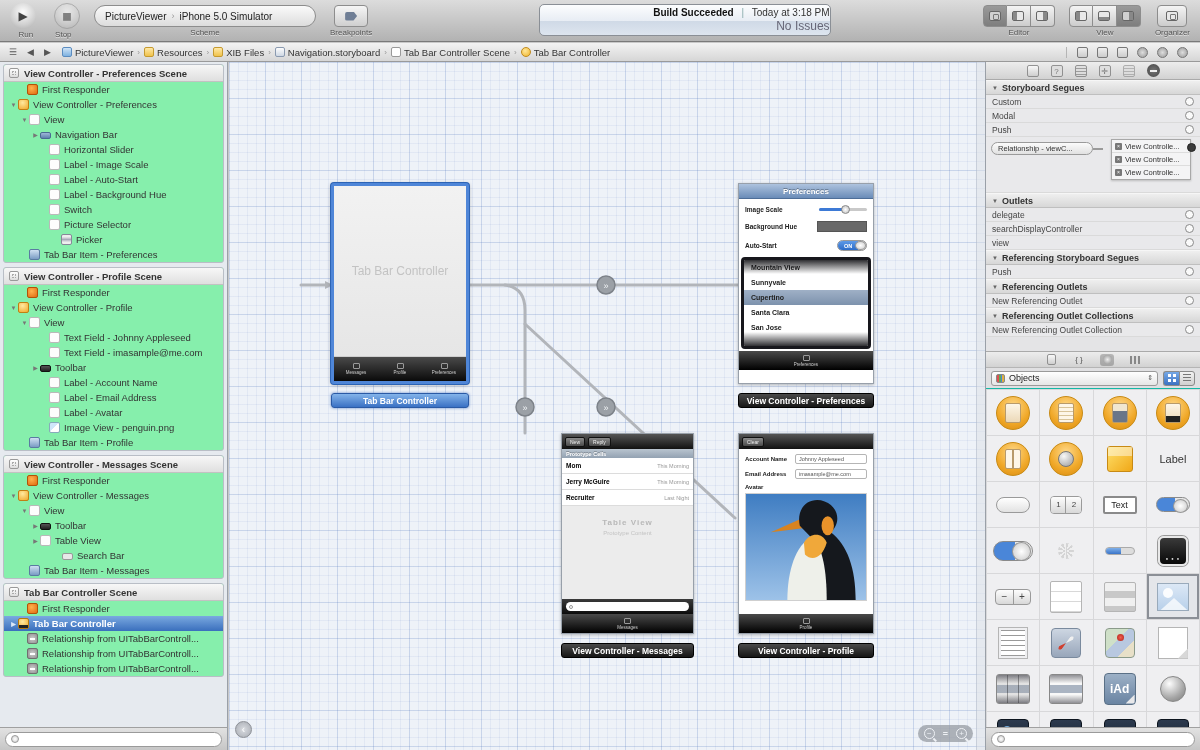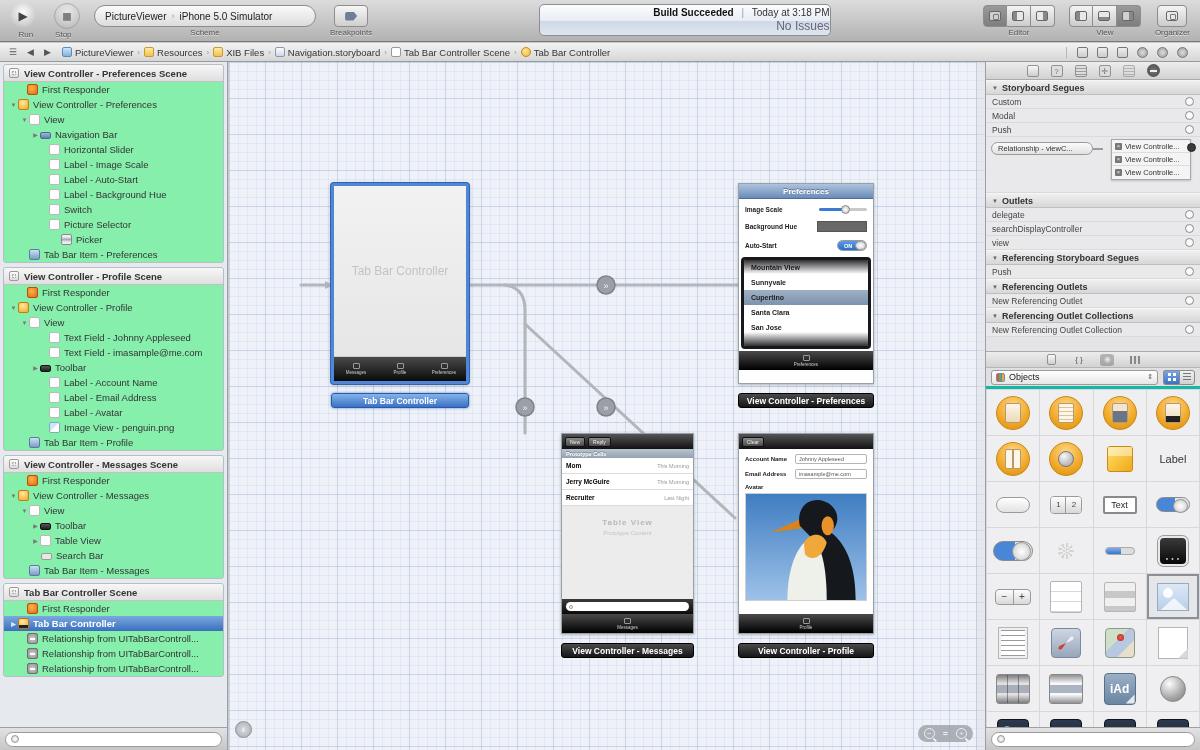--- a/index.html
+++ b/index.html
@@ -212,21 +212,21 @@
   .rel-box { position:absolute; left:125px; top:2px; width:80px; border:1px solid #a8a8a8; background:#f4f4f5; box-shadow:0 1px 2px rgba(0,0,0,.2); }
   .rel-box-row { height:13px; display:flex; align-items:center; padding:0 3px; font-size:7.5px; color:#333; border-bottom:1px solid #ddd; white-space:nowrap; overflow:hidden; }
   .rel-x { width:7px; height:7px; background:#777; border-radius:1px; color:#fff; font-size:5px; line-height:7px; text-align:center; margin-right:3px; flex:0 0 auto; }
   .rel-filled-circ { position:absolute; right:4px; top:6px; width:9px; height:9px; border-radius:50%; background:#3a3a3a; border:1.5px solid #222; }
 
   
   .lib-selectorbar { height:17px; background:linear-gradient(#ededed,#d2d2d2); border-top:1px solid #aaa; border-bottom:1px solid #b5b5b5;
     display:flex; align-items:center; justify-content:center; gap:14px; }
   .lib-tab { font-size:9px; color:#555; width:14px; height:12px; display:flex; align-items:center; justify-content:center; border-radius:3px; }
   .lib-tab.sel { background:rgba(0,0,0,.22); color:#222; }
-  .lib-dropdown-row { height:21px; display:flex; align-items:center; padding:0 5px; gap:5px; background:#e0e0e2; border-bottom:3px solid #14b8a6; }
+  .lib-dropdown-row { height:21px; display:flex; align-items:center; padding:0 5px; gap:5px; background:#e0e0e2; border-bottom:1px solid #14b8a6; }
   .lib-select { flex:1; height:15px; border:1px solid #9a9a9a; border-radius:3px; background:linear-gradient(#fff,#e6e6e6);
     display:flex; align-items:center; font-size:9px; color:#222; padding:0 4px; }
   .lib-select .swatch { width:9px; height:9px; margin-right:4px; border-radius:2px;
     background:linear-gradient(90deg,#e05050 0 25%,#58b058 25% 50%,#5080d8 50% 75%,#e0b040 75% 100%); border:1px solid #888; }
   .lib-select .updown { margin-left:auto; font-size:7px; color:#555; }
   .lib-viewtoggle { display:flex; }
   .vt-btn { width:16px; height:15px; border:1px solid #8a8a8a; background:linear-gradient(#f2f2f2,#d0d0d0);
     display:flex; align-items:center; justify-content:center; }
   .vt-btn:first-child { border-radius:3px 0 0 3px; border-right-width:0; }
   .vt-btn:last-child { border-radius:0 3px 3px 0; }
@@ -577,21 +577,21 @@
         <div class="orow" style="padding-left:27px">
             <span class="disc">▶</span>
             <span class="oi oi-toolbar"></span>
             <span>Toolbar</span>
           </div>
         <div class="orow" style="padding-left:27px">
             <span class="disc">▶</span>
             <span class="oi oi-view"></span>
             <span>Table View</span>
           </div>
-        <div class="orow" style="padding-left:28px">
+        <div class="orow" style="padding-left:49px">
             <span class="disc"></span>
             <span class="oi oi-search-bar"></span>
             <span>Search Bar</span>
           </div>
         <div class="orow" style="padding-left:16px">
             <span class="disc"></span>
             <span class="oi oi-tab-bar-item"></span>
             <span>Tab Bar Item - Messages</span>
           </div>
       </div>

